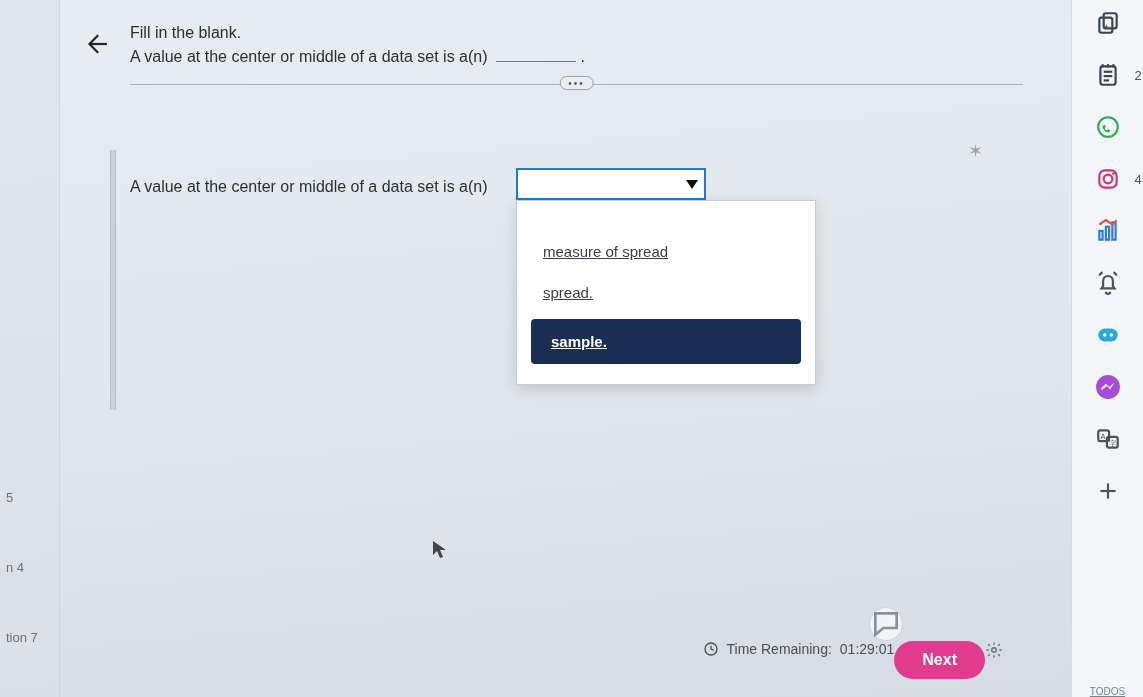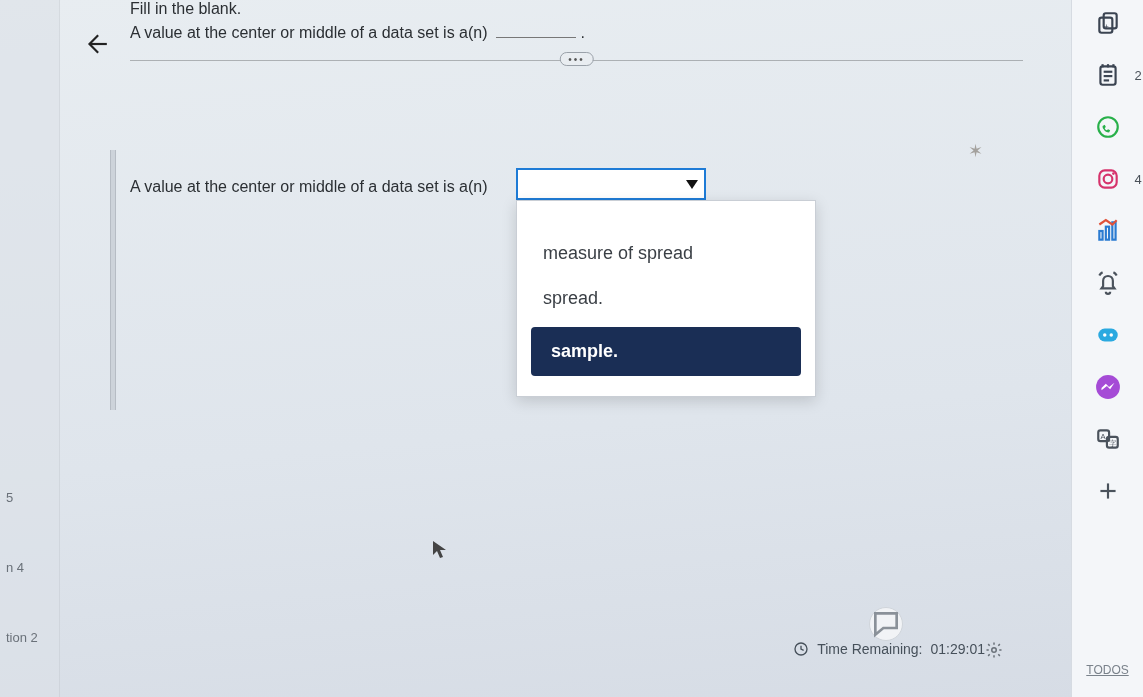--- a/index.html
+++ b/index.html
@@ -34,21 +34,21 @@
     width: 36px; height: 36px;
     display:flex; align-items:center; justify-content:center;
     color:#222;
     cursor:pointer;
   }
   .back-btn svg { width:26px; height:26px; stroke:#222; stroke-width:2; fill:none; }
 
   
   .q-header {
     position:absolute;
-    left: 130px; top: 0; right: 120px;
+    left: 130px; top: 24px; right: 120px;
   }
   .q-header .title { font-size:16px; color:#2b2f33; margin-bottom:6px; }
   .q-header .stem  { font-size:16px; color:#2b2f33; }
   .q-header .blank { display:inline-block; border-bottom:1px solid #777; width:80px; height:10px; vertical-align:baseline; margin-left:4px;}
   .q-header .rule {
     margin-top:18px;
     border-top:1px solid rgba(0,0,0,0.25);
     height:1px;
     position:relative;
   }
@@ -101,23 +101,24 @@
     position:absolute;
     left:516px; top:200px;
     width:300px;
     background:#fff;
     border:1px solid #c9ced5;
     box-shadow:0 4px 14px rgba(0,0,0,0.15);
     padding:30px 0 14px 0;
   }
   .dd-opt {
     padding:12px 26px;
-    font-size:18px;
+    font-size:15px;
     color:#3a3f45;
     cursor:pointer;
+    text-decoration:underline;
   }
   .dd-opt.selected {
     background:#1a2e55;
     color:#fff;
     font-weight:bold;
     margin:6px 14px;
     border-radius:4px;
     padding:14px 20px;
   }
 
@@ -174,35 +175,35 @@
     padding-top:6px;
     gap:18px;
   }
   .rail .slot { width:34px; height:34px; display:flex; align-items:center; justify-content:center; cursor:pointer; position:relative; }
   .rail .slot svg { width:26px; height:26px; }
   .rail .badge-txt {
     position:absolute; left:44px; top:50%; transform:translateY(-50%);
     font-size:13px; color:#4a5159; white-space:nowrap;
   }
   .rail .foot-link {
-    margin-top:auto; margin-bottom:20px;
-    font-size:12px; color:#7a828b; cursor:pointer;
+    margin-top:auto; 
+    font-size:10px; color:#7a828b; cursor:pointer;
     text-decoration:underline;
   }
 
   
   .ico-round { border-radius:50%; }
 </style>
 </head>
 <body>
 
 <div class="left-nav">
   <div class="item" style="top:490px">5</div>
   <div class="item" style="top:560px">n 4</div>
-  <div class="item" style="top:630px">tion 2</div>
+  <div class="item" style="top:630px">tion 7</div>
 </div>
 
 <div class="back-btn">
   <svg viewBox="0 0 24 24">
       <polyline points="14 4 6 12 14 20"></polyline>
       <line x1="6" y1="12" x2="22" y2="12"></line>
     </svg>
 </div>
 
 <div class="q-header">
@@ -246,20 +247,21 @@
       </svg>
   </div>
   <div class="time">
     <svg viewBox="0 0 24 24">
         <circle cx="12" cy="12" r="9"></circle>
         <polyline points="12 7 12 12 16 14"></polyline>
       </svg>
     <span>Time Remaining:</span>
     <span>01:29:01</span>
   </div>
+  <button class="next-btn">Next</button>
   <span class="gear">
     <svg viewBox="0 0 24 24" width="18" height="18" fill="none" stroke="#6a7179" stroke-width="2">
         <circle cx="12" cy="12" r="3"></circle>
         <path d="M12 2v3M12 19v3M4.2 4.2l2.1 2.1M17.7 17.7l2.1 2.1M2 12h3M19 12h3M4.2 19.8l2.1-2.1M17.7 6.3l2.1-2.1"></path>
       </svg>
   </span>
 </div>
 
 <div class="rail">
 

